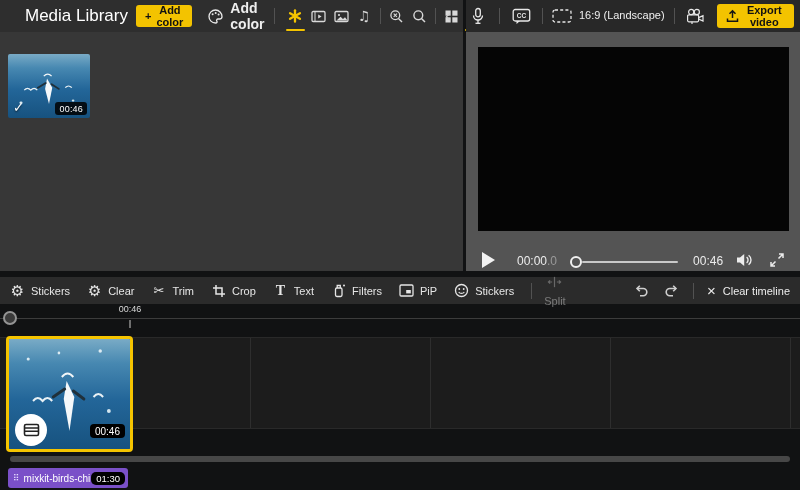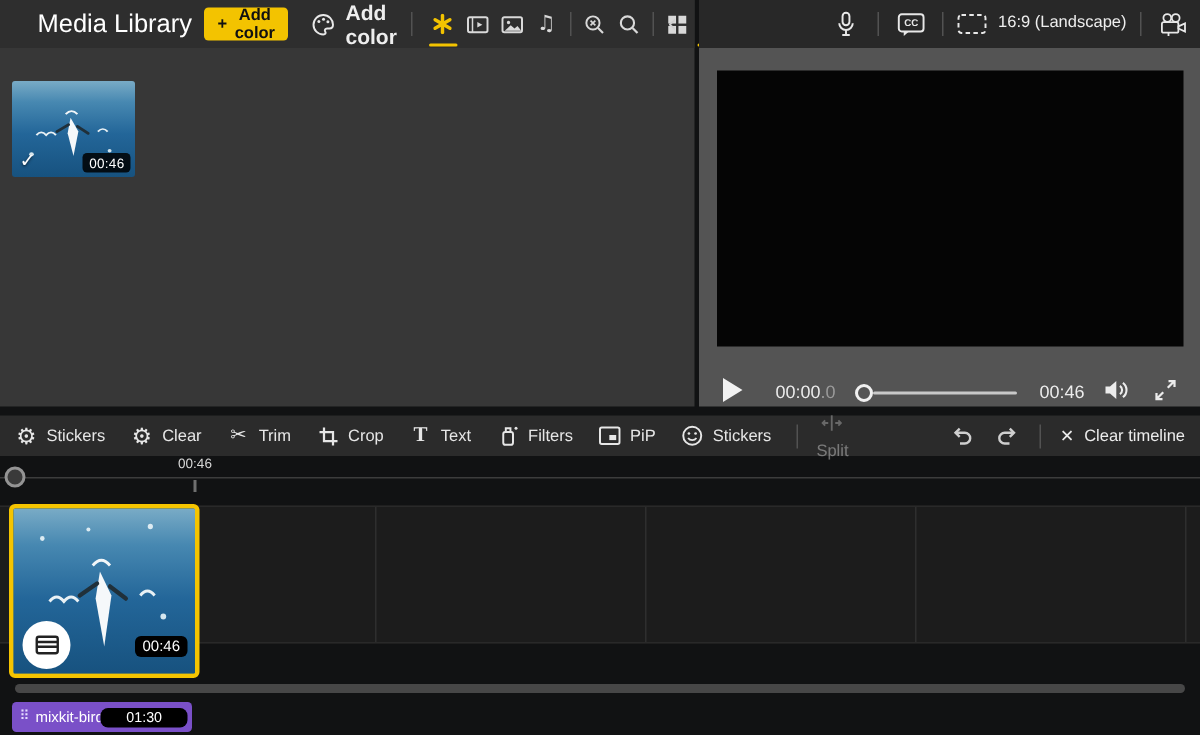--- a/index.html
+++ b/index.html
@@ -103,21 +103,21 @@
 
   .hscroll { left:10px; top:456px; width:780px; height:6px; background:#474747; border-radius:3px;
              cursor:pointer; }
 
   .audio-clip { left:8px; top:468px; width:120px; height:20px; background:#7a50c8;
                 border-radius:3px; display:flex; align-items:center; padding:0 3px 0 5px;
                 cursor:pointer; }
   .audio-drag { color:#e6dcff; font-size:9px; line-height:1; flex:0 0 auto; }
   .audio-name { color:#fff; font-size:10px; margin-left:4px; white-space:nowrap; overflow:hidden;
                 flex:1 1 auto; }
-  .audio-badge { background:#000; color:#fff; font-size:9.5px; padding:1px 17px; border-radius:5px;
+  .audio-badge { background:#000; color:#fff; font-size:9.5px; padding:1px 5px; border-radius:5px;
                  flex:0 0 auto; }
 
   svg { display:block; }
 </style>
 </head>
 <body>
 
 <div id="app">
 
   <div class="abs left-panel">
@@ -271,20 +271,29 @@
       <div class="vsep"></div>
       <div class="iconbtn">
         <svg width="19" height="17" viewBox="0 0 19 17">
           <circle cx="5.2" cy="4" r="2.6" fill="none" stroke="#e8e8e8" stroke-width="1.2"></circle>
           <circle cx="10.8" cy="4" r="2.6" fill="none" stroke="#e8e8e8" stroke-width="1.2"></circle>
           <rect x="1.6" y="6.8" width="11" height="7" rx="1.2" fill="none" stroke="#e8e8e8" stroke-width="1.2"></rect>
           <path d="M12.6 9.6 L17 7.6 V13 L12.6 11 Z" fill="none" stroke="#e8e8e8" stroke-width="1.2"></path>
           <line x1="6" y1="13.8" x2="6" y2="16" stroke="#e8e8e8" stroke-width="1.2"></line>
         </svg>
       </div>
+      <button class="btn-yellow exportbtn">
+        <span>
+          <svg width="13" height="14" viewBox="0 0 13 14">
+            <path d="M6.5 9 V2 M3.5 4.7 L6.5 1.7 L9.5 4.7" fill="none" stroke="#151515" stroke-width="1.5"></path>
+            <path d="M1.5 9.5 V12.2 H11.5 V9.5" fill="none" stroke="#151515" stroke-width="1.5"></path>
+          </svg>
+        </span>
+        <span>Export video</span>
+      </button>
     </div>
 
     <div class="abs video-canvas"></div>
 
     <div class="controls">
       <div class="play"></div>
       <div class="time"><span>00:00</span><span class="frac">.0</span></div>
       <div class="seek">
         <div class="knob"></div>
         <div class="seekline"></div>

